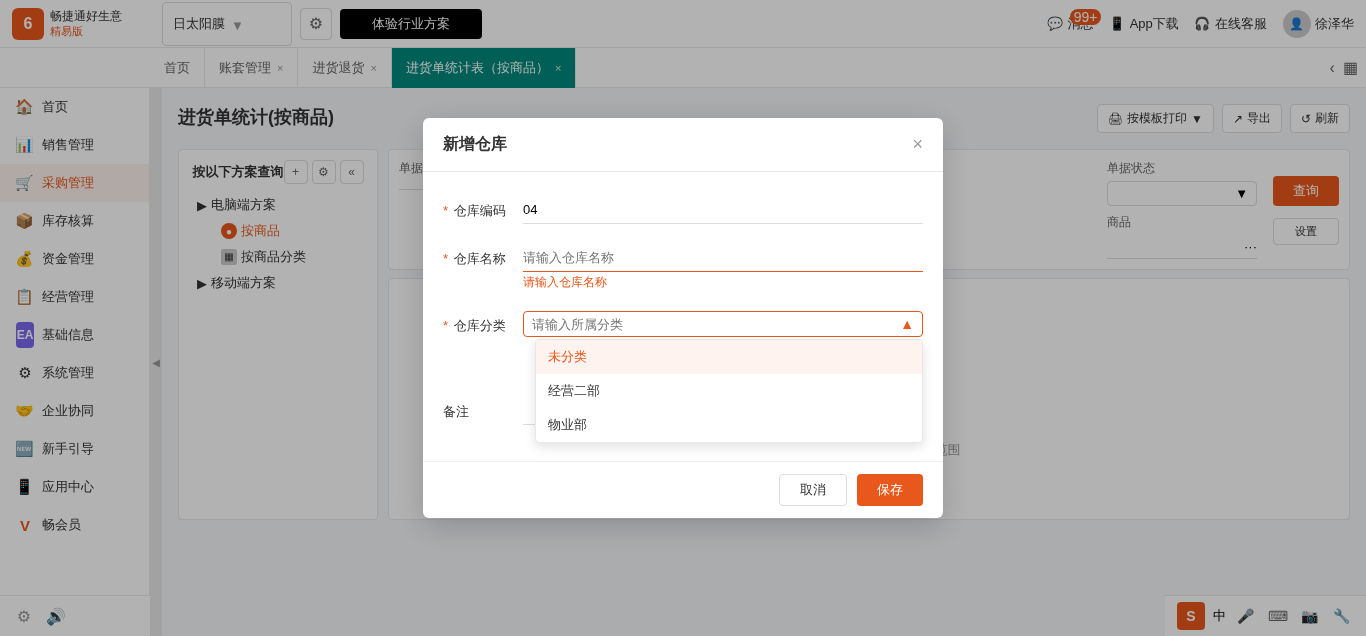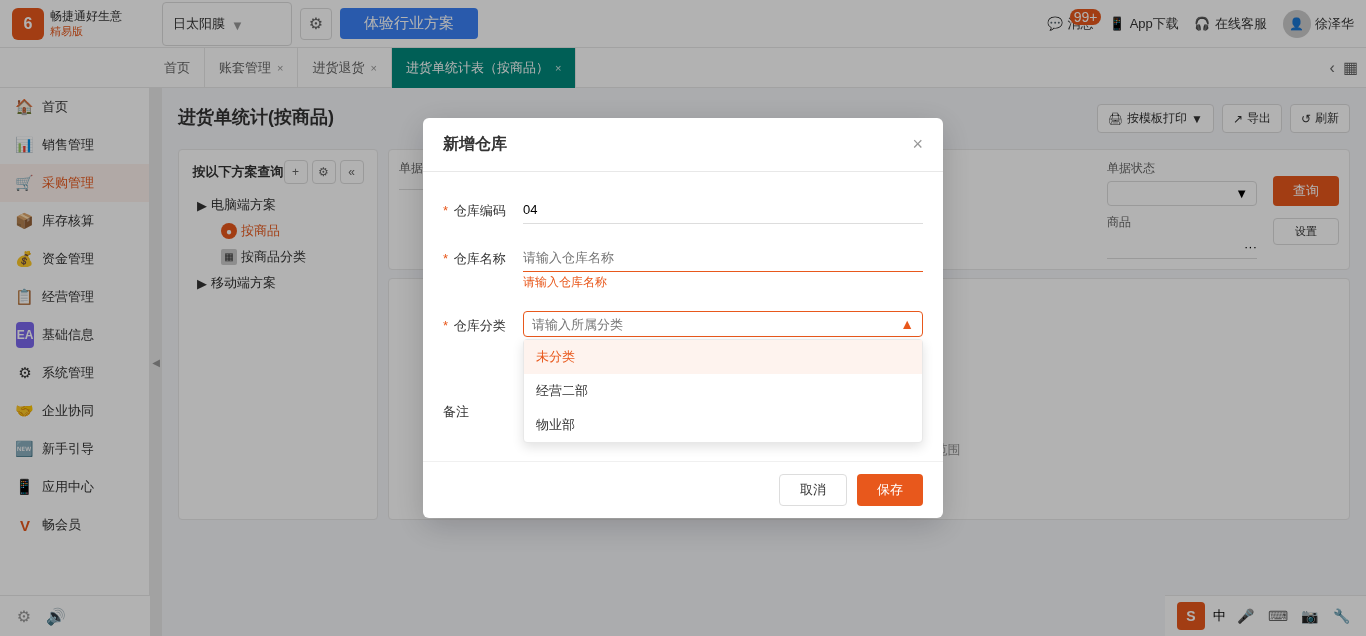--- a/index.html
+++ b/index.html
@@ -8,21 +8,21 @@
     
     .topbar { display: flex; align-items: center; background: #fff; height: 48px; padding: 0 12px; border-bottom: 1px solid #e8e8e8; position: relative; z-index: 10; }
     .logo-area { display: flex; align-items: center; width: 150px; min-width: 150px; }
     .logo-icon { width: 32px; height: 32px; background: #e8581c; border-radius: 6px; display: flex; align-items: center; justify-content: center; color: #fff; font-weight: bold; font-size: 16px; margin-right: 6px; }
     .logo-text { font-size: 12px; color: #333; line-height: 1.3; }
     .logo-text .sub { color: #e8581c; font-size: 11px; }
     .topbar-center { flex: 1; display: flex; align-items: center; gap: 8px; }
     .store-selector { display: flex; align-items: flex-end; border: 1px solid #ddd; border-radius: 4px; padding: 12px 10px; background: #fff; cursor: pointer; font-size: 13px; color: #333; min-width: 130px; }
     .store-selector .arrow { margin-left: 6px; color: #999; }
     .gear-btn { width: 32px; height: 32px; display: flex; align-items: center; justify-content: center; border: 1px solid #ddd; border-radius: 4px; cursor: pointer; color: #666; font-size: 16px; }
-    .trial-btn { background: #3b82f6; color: #fff; border: none; border-radius: 4px; padding: 6px 24px; cursor: pointer; font-size: 15px; }
+    .trial-btn { background: #000000; color: #fff; border: none; border-radius: 4px; padding: 6px 32px; cursor: pointer; font-size: 13px; }
     .topbar-right { display: flex; align-items: center; gap: 16px; }
     .topbar-right-item { display: flex; align-items: center; gap: 4px; color: #333; font-size: 13px; cursor: pointer; position: relative; }
     .badge { background: #e8581c; color: #fff; border-radius: 10px; padding: 0 4px; font-size: 14px; position: absolute; top: -6px; right: -8px; min-width: 18px; text-align: center; }
     .avatar { width: 28px; height: 28px; border-radius: 50%; background: #ccc; display: flex; align-items: center; justify-content: center; font-size: 12px; color: #fff; }
 
     
     .tabbar { display: flex; align-items: center; background: #fff; height: 40px; border-bottom: 1px solid #e8e8e8; padding-left: 150px; }
     .tab { display: flex; align-items: center; padding: 0 14px; height: 40px; cursor: pointer; font-size: 13px; color: #666; border-right: 1px solid #e8e8e8; position: relative; gap: 6px; }
     .tab.active { color: #fff; background: #00897b; }
     .tab .close-icon { font-size: 11px; color: #999; cursor: pointer; }
@@ -65,21 +65,21 @@
     .form-label .required { color: #e8581c; margin-right: 2px; }
     .form-control { flex: 1; }
     .form-input { width: 100%; border: none; border-bottom: 1px solid #ddd; padding: 6px 0; font-size: 13px; outline: none; background: transparent; }
     .form-input.error { border-bottom: 1px solid #e8581c; }
     .error-msg { color: #e8581c; font-size: 12px; margin-top: 2px; }
     .dropdown-toggle { display: flex; align-items: center; border: 1px solid #e8581c; border-radius: 4px; padding: 4px 8px; cursor: pointer; background: #fff; }
     .dropdown-toggle input { flex: 1; border: none; outline: none; font-size: 13px; background: transparent; }
     .dropdown-toggle .toggle-arrow { color: #e8581c; font-size: 14px; cursor: pointer; }
 
     
-    .dropdown-list { position: absolute; top: 100%; left: 0; right: 0; background: #fff; border: 1px solid #e8e8e8; border-radius: 4px; box-shadow: 0 4px 12px rgba(0,0,0,0.12); z-index: 200; margin-top: 2px; }
+    .dropdown-list { position: absolute; top: 100%; left: 12px; right: 0; background: #fff; border: 1px solid #e8e8e8; border-radius: 4px; box-shadow: 0 4px 12px rgba(0,0,0,0.12); z-index: 200; margin-top: 2px; }
     .dropdown-item { padding: 8px 12px; cursor: pointer; font-size: 13px; color: #333; }
     .dropdown-item.selected { background: #fef3ee; color: #e8581c; }
 
     .form-row-notes { display: flex; align-items: flex-start; margin-bottom: 20px; }
     .modal-footer { padding: 12px 20px; display: flex; justify-content: flex-end; gap: 10px; border-top: 1px solid #f0f0f0; }
     .btn-cancel { padding: 6px 20px; border: 1px solid #ddd; border-radius: 4px; background: #fff; cursor: pointer; font-size: 13px; color: #333; }
     .btn-save { padding: 6px 20px; border-radius: 4px; background: #e8581c; color: #fff; border: none; cursor: pointer; font-size: 13px; }
 
     
     .bottom-bar { position: absolute; bottom: 0; left: 0; width: 150px; display: flex; align-items: center; padding: 8px 12px; gap: 8px; border-top: 1px solid #e8e8e8; background: #fff; }

